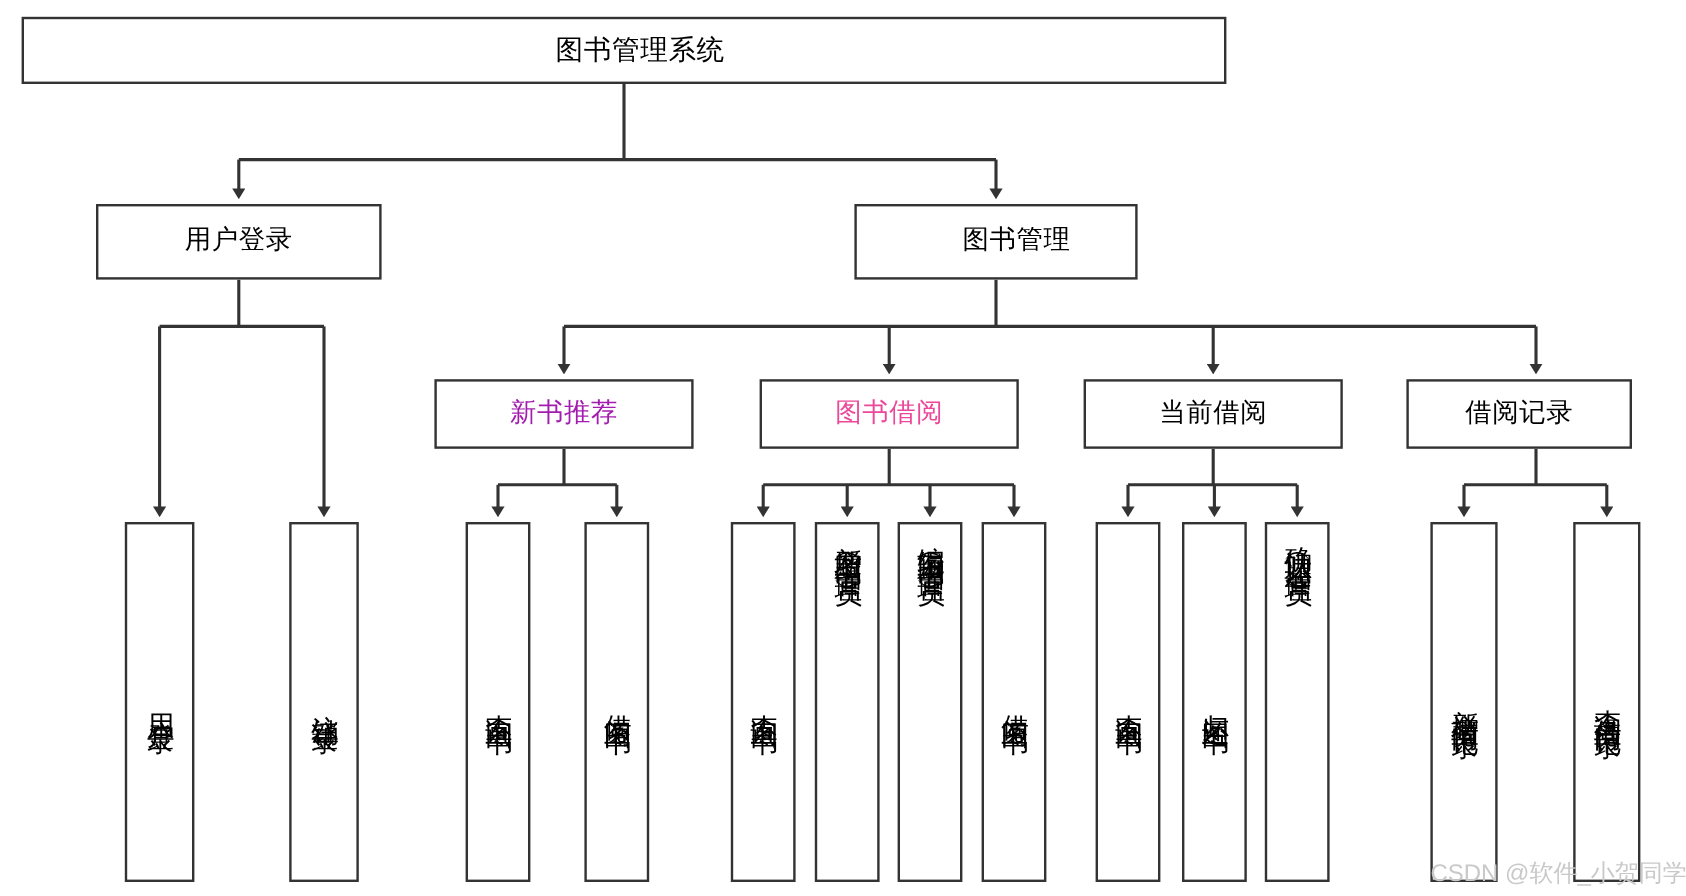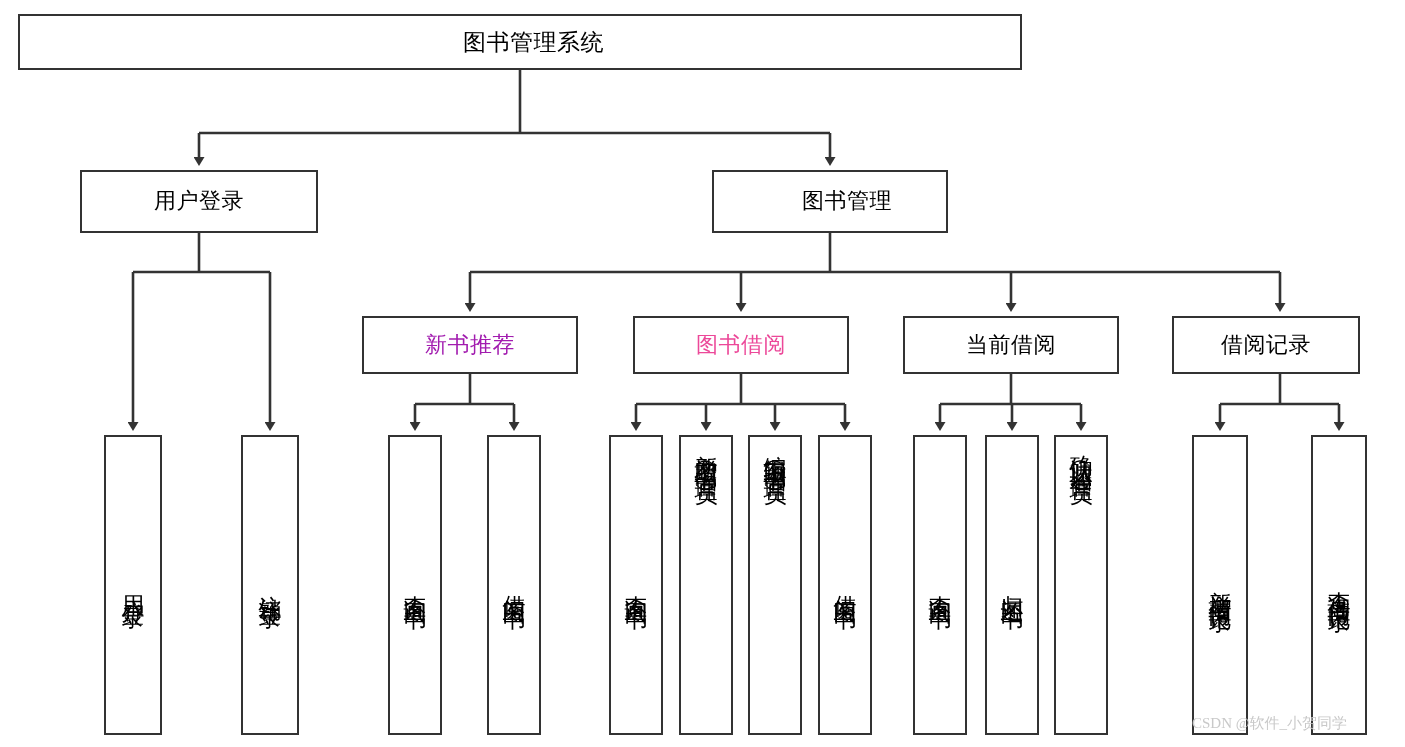--- a/index.html
+++ b/index.html
@@ -66,25 +66,25 @@
   .node.vert.mid {
     align-items: center;
   }
   .node.vert.top {
     align-items: flex-start;
   }
   .watermark {
     position: absolute;
     left: 1192px;
     top: 714px;
-    font-size: 15px;
+    font-size: 20px;
     color: #c9c9c9;
     white-space: nowrap;
     z-index: 6;
-    font-family: Liberation Serif, serif;
+    font-family: Liberation Sans, sans-serif;
   }
 </style>
 </head>
 <body>
 
 <div id="canvas">
 
   <svg class="wires" viewBox="0 0 1405 747" xmlns="http://www.w3.org/2000/svg">
     <defs>
       <marker id="arrow" markerWidth="9" markerHeight="11" refX="1" refY="5.5" orient="auto" markerUnits="userSpaceOnUse">

